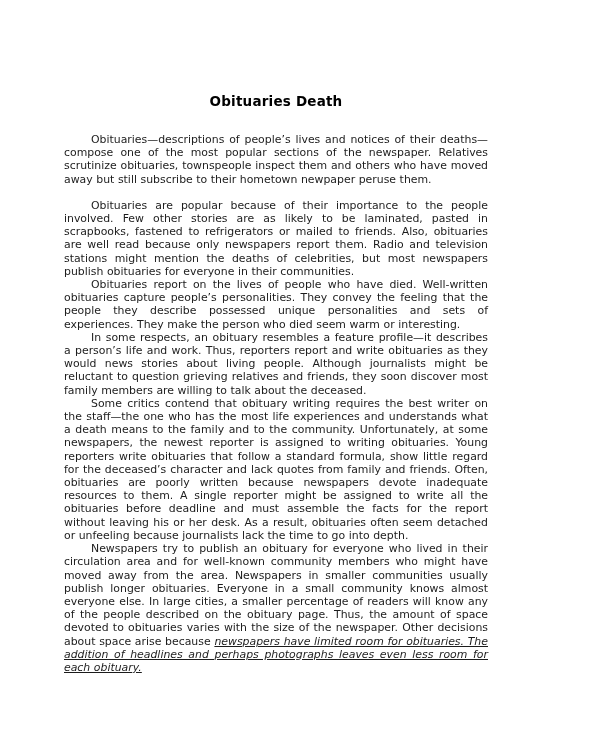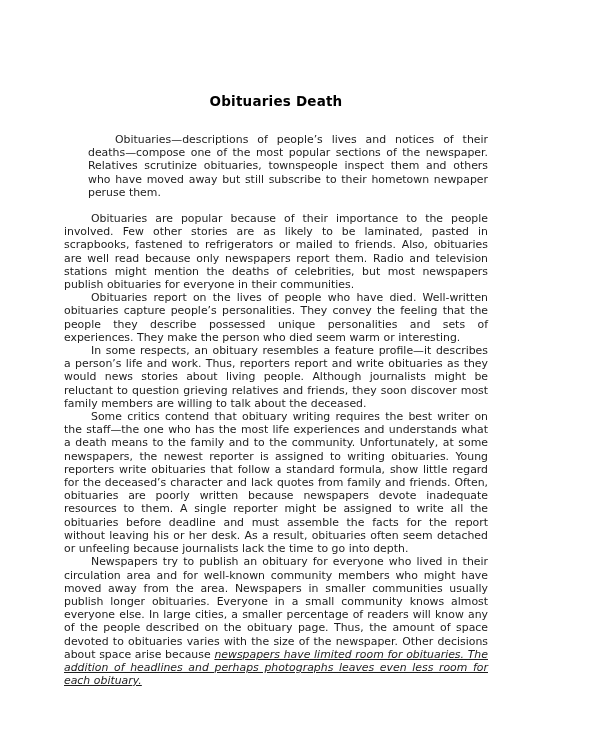--- a/index.html
+++ b/index.html
@@ -32,21 +32,20 @@
   .para {
     font-size: 10.9px;
     line-height: 13.2px;
     text-align: justify;
     text-indent: 27px;
     margin: 0;
     word-spacing: 0.1px;
   }
   .para.gap-after {
     margin-bottom: 13px;
-    margin-left: 24px;
   }
   .u {
     text-decoration: underline;
     font-style: italic;
   }
 </style>
 </head>
 <body>
 
 <div class="page">

